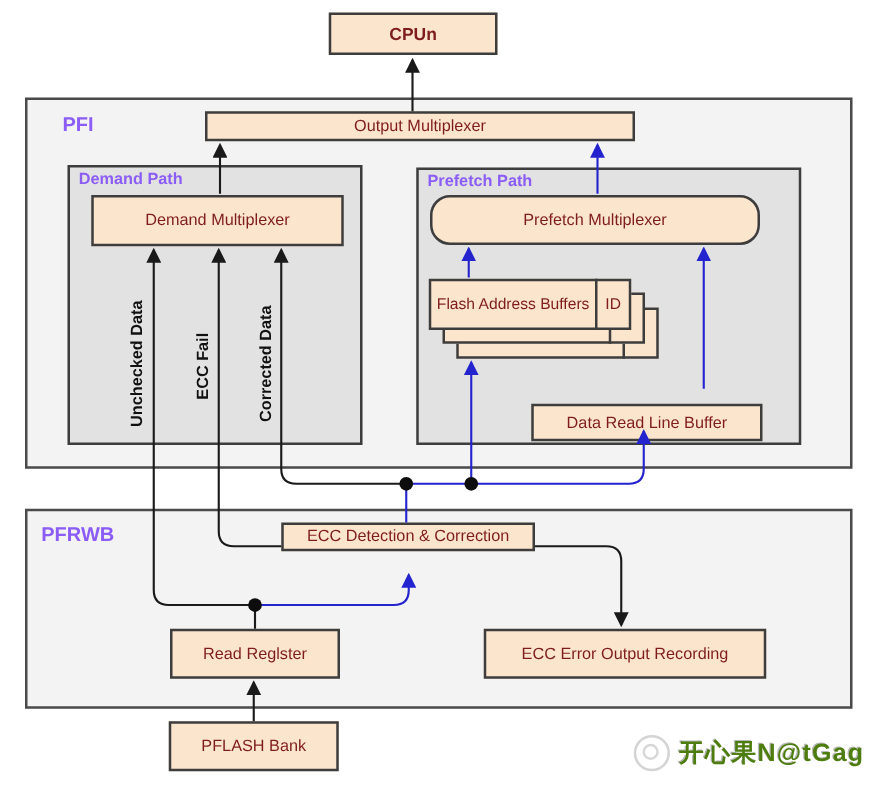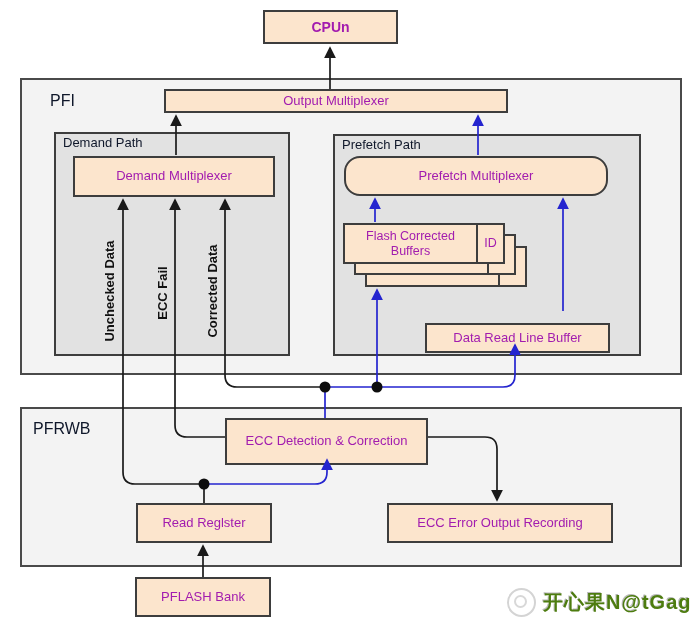--- a/index.html
+++ b/index.html
@@ -1,23 +1,23 @@
 <!DOCTYPE html>
 <html><head>
 <meta charset="utf-8">
 <style>
   html,body{margin:0;padding:0;background:#fff;}
   .canvas{position:relative;width:700px;height:632px;background:#ffffff;
           font-family:"Liberation Sans",sans-serif;color:#222;overflow:hidden;}
   .container{position:absolute;background:#f3f3f3;border:2px solid #4a4a4a;box-sizing:border-box;}
   .subcontainer{position:absolute;background:#e2e2e2;border:2px solid #3d3d3d;box-sizing:border-box;}
   .box{position:absolute;background:#fce5cd;border:2px solid #3d3d3d;box-sizing:border-box;
-       display:flex;align-items:center;justify-content:center;font-size:13px;color:#a21caf;
+       display:flex;align-items:center;justify-content:center;font-size:13px;color:#7f1d1d;
        text-align:center;line-height:1.15;}
-  .grouplabel{position:absolute;font-weight:normal;color:#0f172a;}
+  .grouplabel{position:absolute;font-weight:bold;color:#8b5cf6;}
   .vlabel{position:absolute;font-weight:bold;font-size:13px;white-space:nowrap;color:#111;
           transform:translate(-50%,-50%) rotate(-90deg);}
   #cpu{left:263px;top:10px;width:135px;height:34px;font-weight:bold;font-size:14px;}
   #pfi{left:20px;top:78px;width:662px;height:297px;}
   #pfi-label{left:50px;top:92px;font-size:16px;}
   #output-mux{left:164px;top:89px;width:344px;height:24px;}
   #demand-path{left:54px;top:132px;width:236px;height:224px;}
   #demand-path-label{left:63px;top:135px;font-size:13px;}
   #demand-mux{left:73px;top:156px;width:202px;height:41px;}
   #prefetch-path{left:333px;top:134px;width:308px;height:222px;}
@@ -27,21 +27,21 @@
   #fpb-back{left:365px;top:246px;}
   #fpb-mid{left:354px;top:234px;}
   #fpb-front{left:343px;top:223px;justify-content:flex-start;padding:0;}
   .fpb .divider{position:absolute;left:131px;top:-2px;bottom:-2px;width:2px;background:#3d3d3d;}
   #fpb-front .fpb-main{width:131px;display:flex;align-items:center;justify-content:center;height:100%;}
   #fpb-front .fpb-id{position:absolute;left:133px;right:0;top:0;bottom:0;display:flex;
                      align-items:center;justify-content:center;}
   #drlb{left:425px;top:312px;width:185px;height:30px;margin-top:11px;}
   #pfrwb{left:20px;top:407px;width:662px;height:160px;}
   #pfrwb-label{left:33px;top:420px;font-size:16px;}
-  #ecc-box{left:225px;top:418px;width:203px;height:47px;}
+  #ecc-box{left:225px;top:418px;width:203px;height:23px;}
   #eear{left:387px;top:503px;width:226px;height:40px;}
   #read-reg{left:136px;top:503px;width:136px;height:40px;}
   #pflash{left:135px;top:577px;width:136px;height:40px;}
   #sig-unchecked{left:109px;top:291px;}
   #sig-eccfail{left:162px;top:293px;}
   #sig-corrected{left:212px;top:291px;}
   #connector-layer{position:absolute;left:0;top:0;width:700px;height:632px;pointer-events:none;}
   #watermark{position:absolute;left:507px;top:588px;display:flex;align-items:center;gap:7px;}
   #watermark .wm-icon{width:25px;height:25px;border-radius:50%;border:2px solid #d4d4d4;
       box-shadow:inset 1px 1px 0 #fff;position:relative;}
@@ -74,21 +74,21 @@
   <div class="box" id="demand-mux">Demand Multiplexer</div>
   <div class="box" id="prefetch-mux">Prefetch Multiplexer</div>
 
   <div class="box fpb" id="fpb-back">
     <div class="divider"></div>
   </div>
   <div class="box fpb" id="fpb-mid">
     <div class="divider"></div>
   </div>
   <div class="box fpb" id="fpb-front">
-    <div class="fpb-main">Flash Corrected Buffers</div>
+    <div class="fpb-main">Flash Address Buffers</div>
     <div class="divider"></div>
     <div class="fpb-id">ID</div>
   </div>
 
   <div class="box" id="drlb">Data Read Line Buffer</div>
   <div class="box" id="ecc-box">ECC Detection &amp; Correction</div>
   <div class="box" id="eear">ECC Error Output Recording</div>
   <div class="box" id="read-reg">Read Reglster</div>
   <div class="box" id="pflash">PFLASH Bank</div>
 

